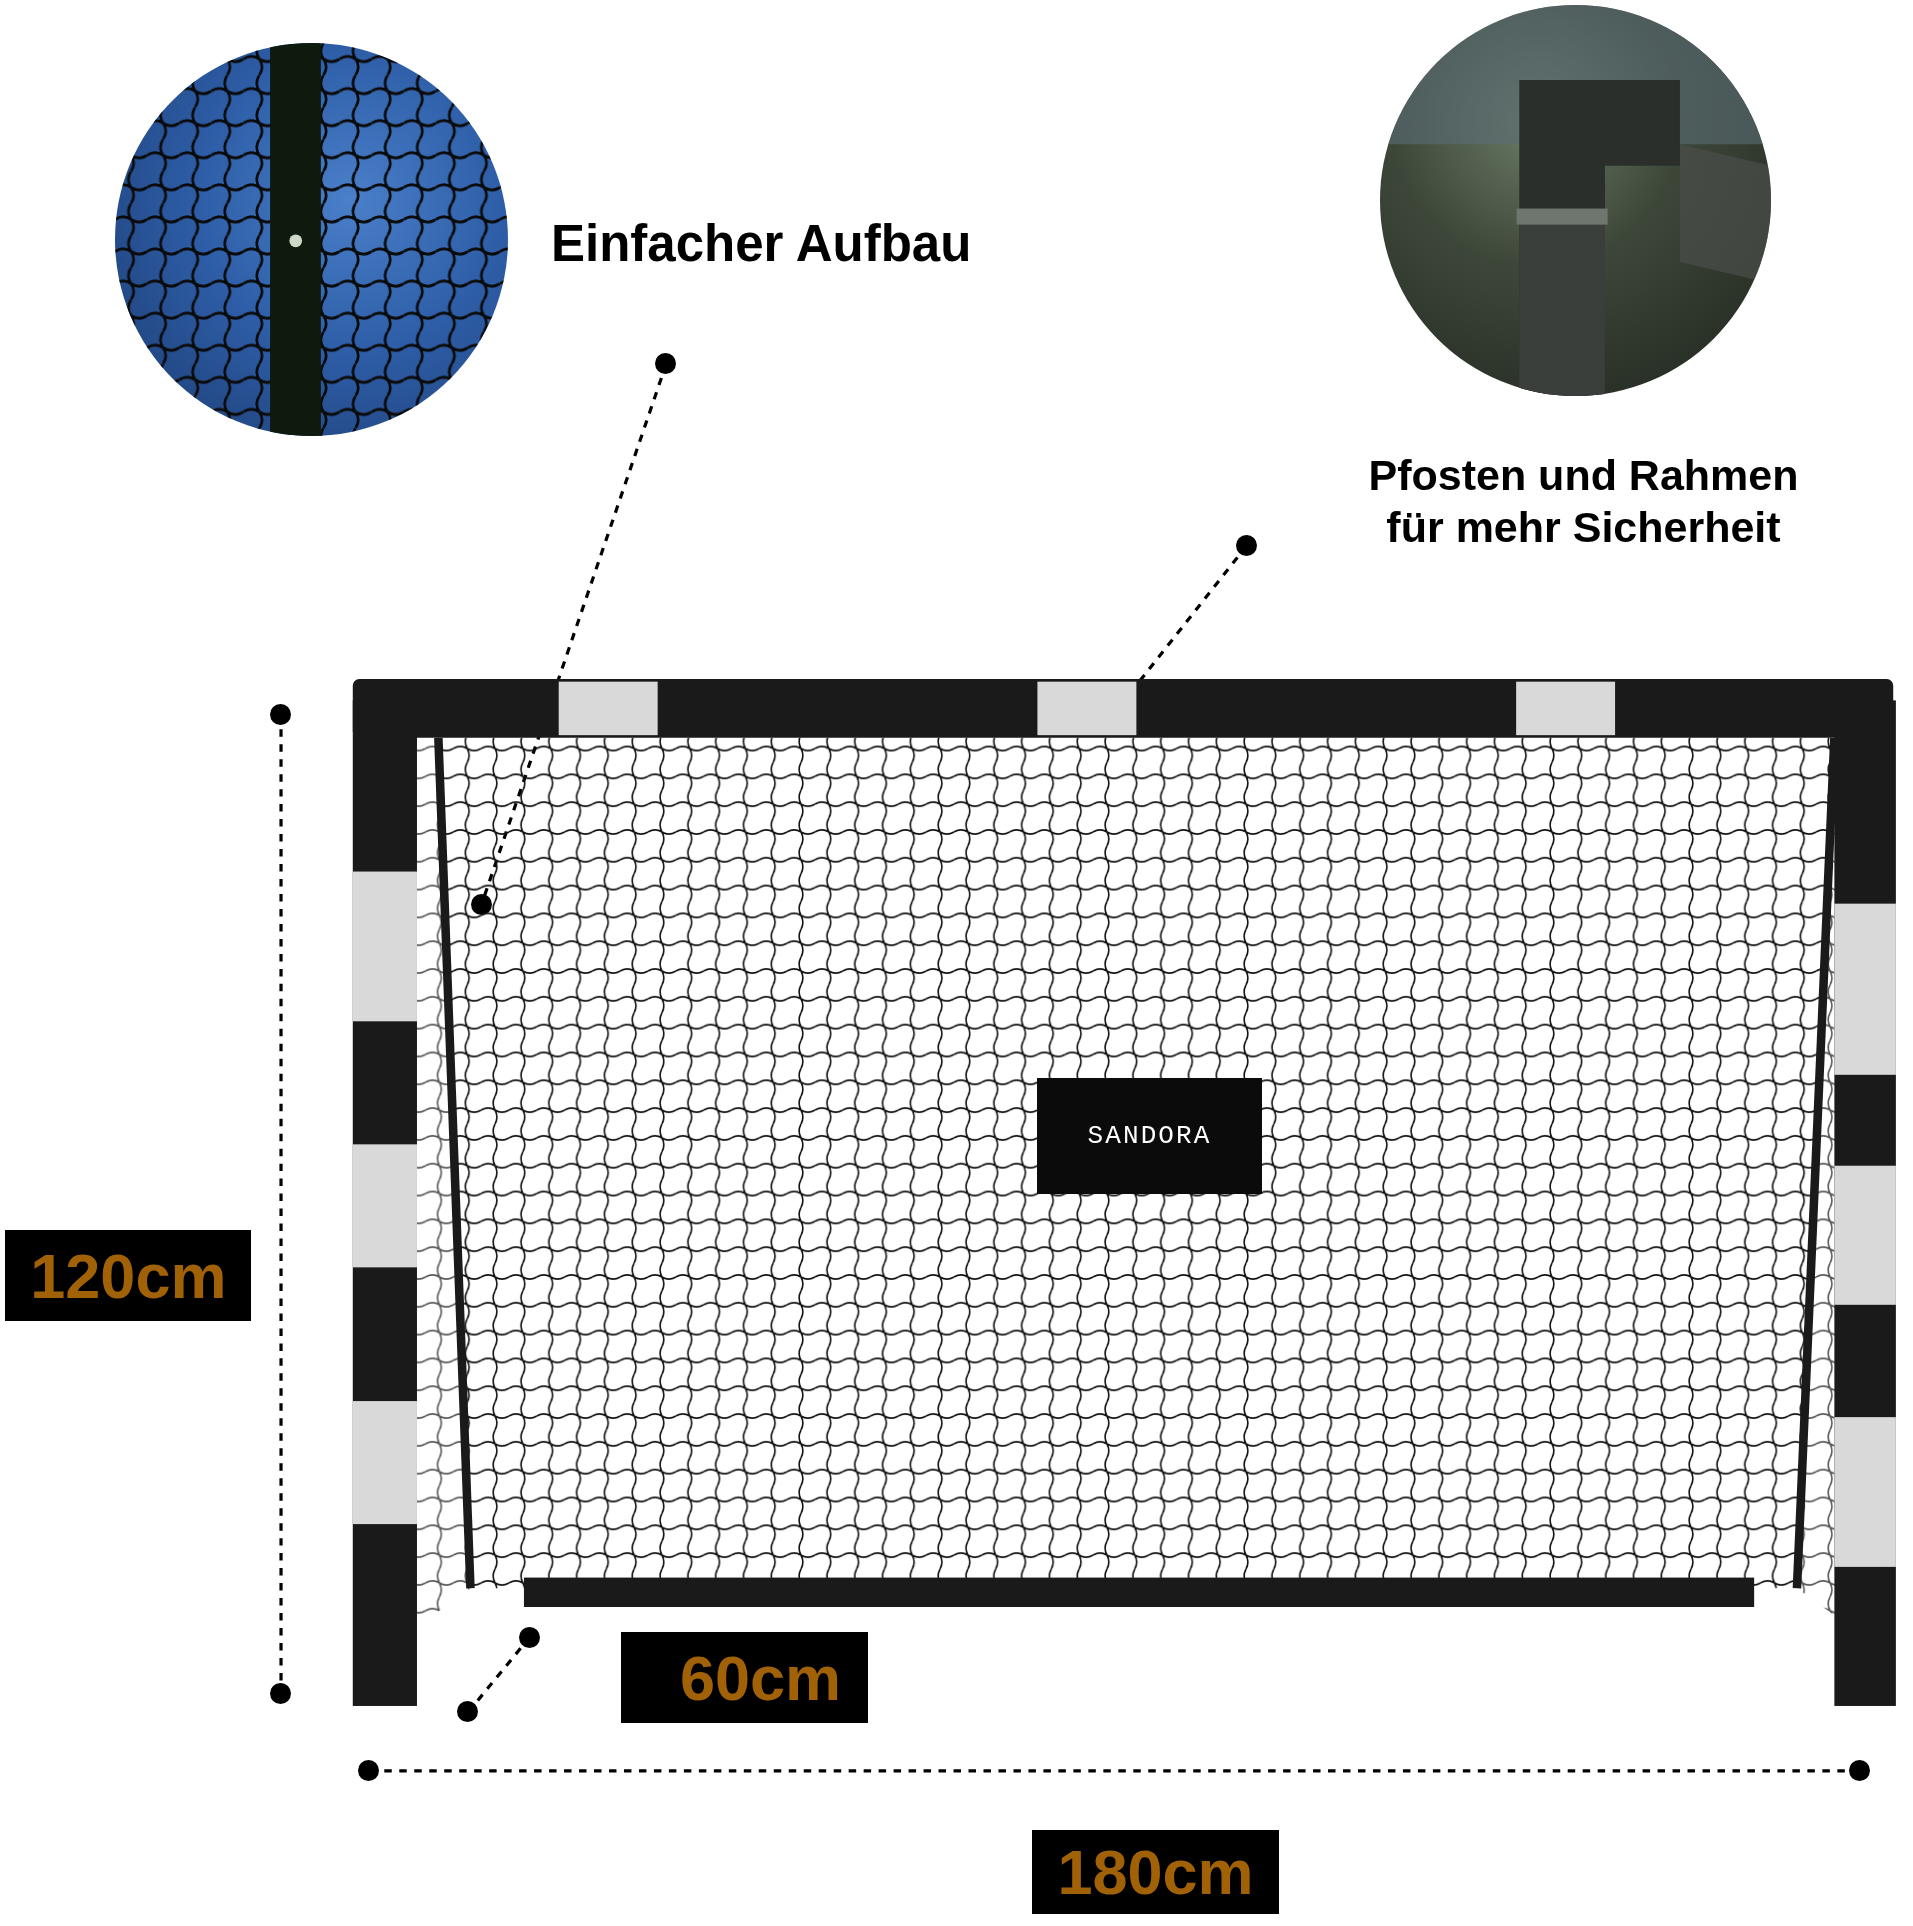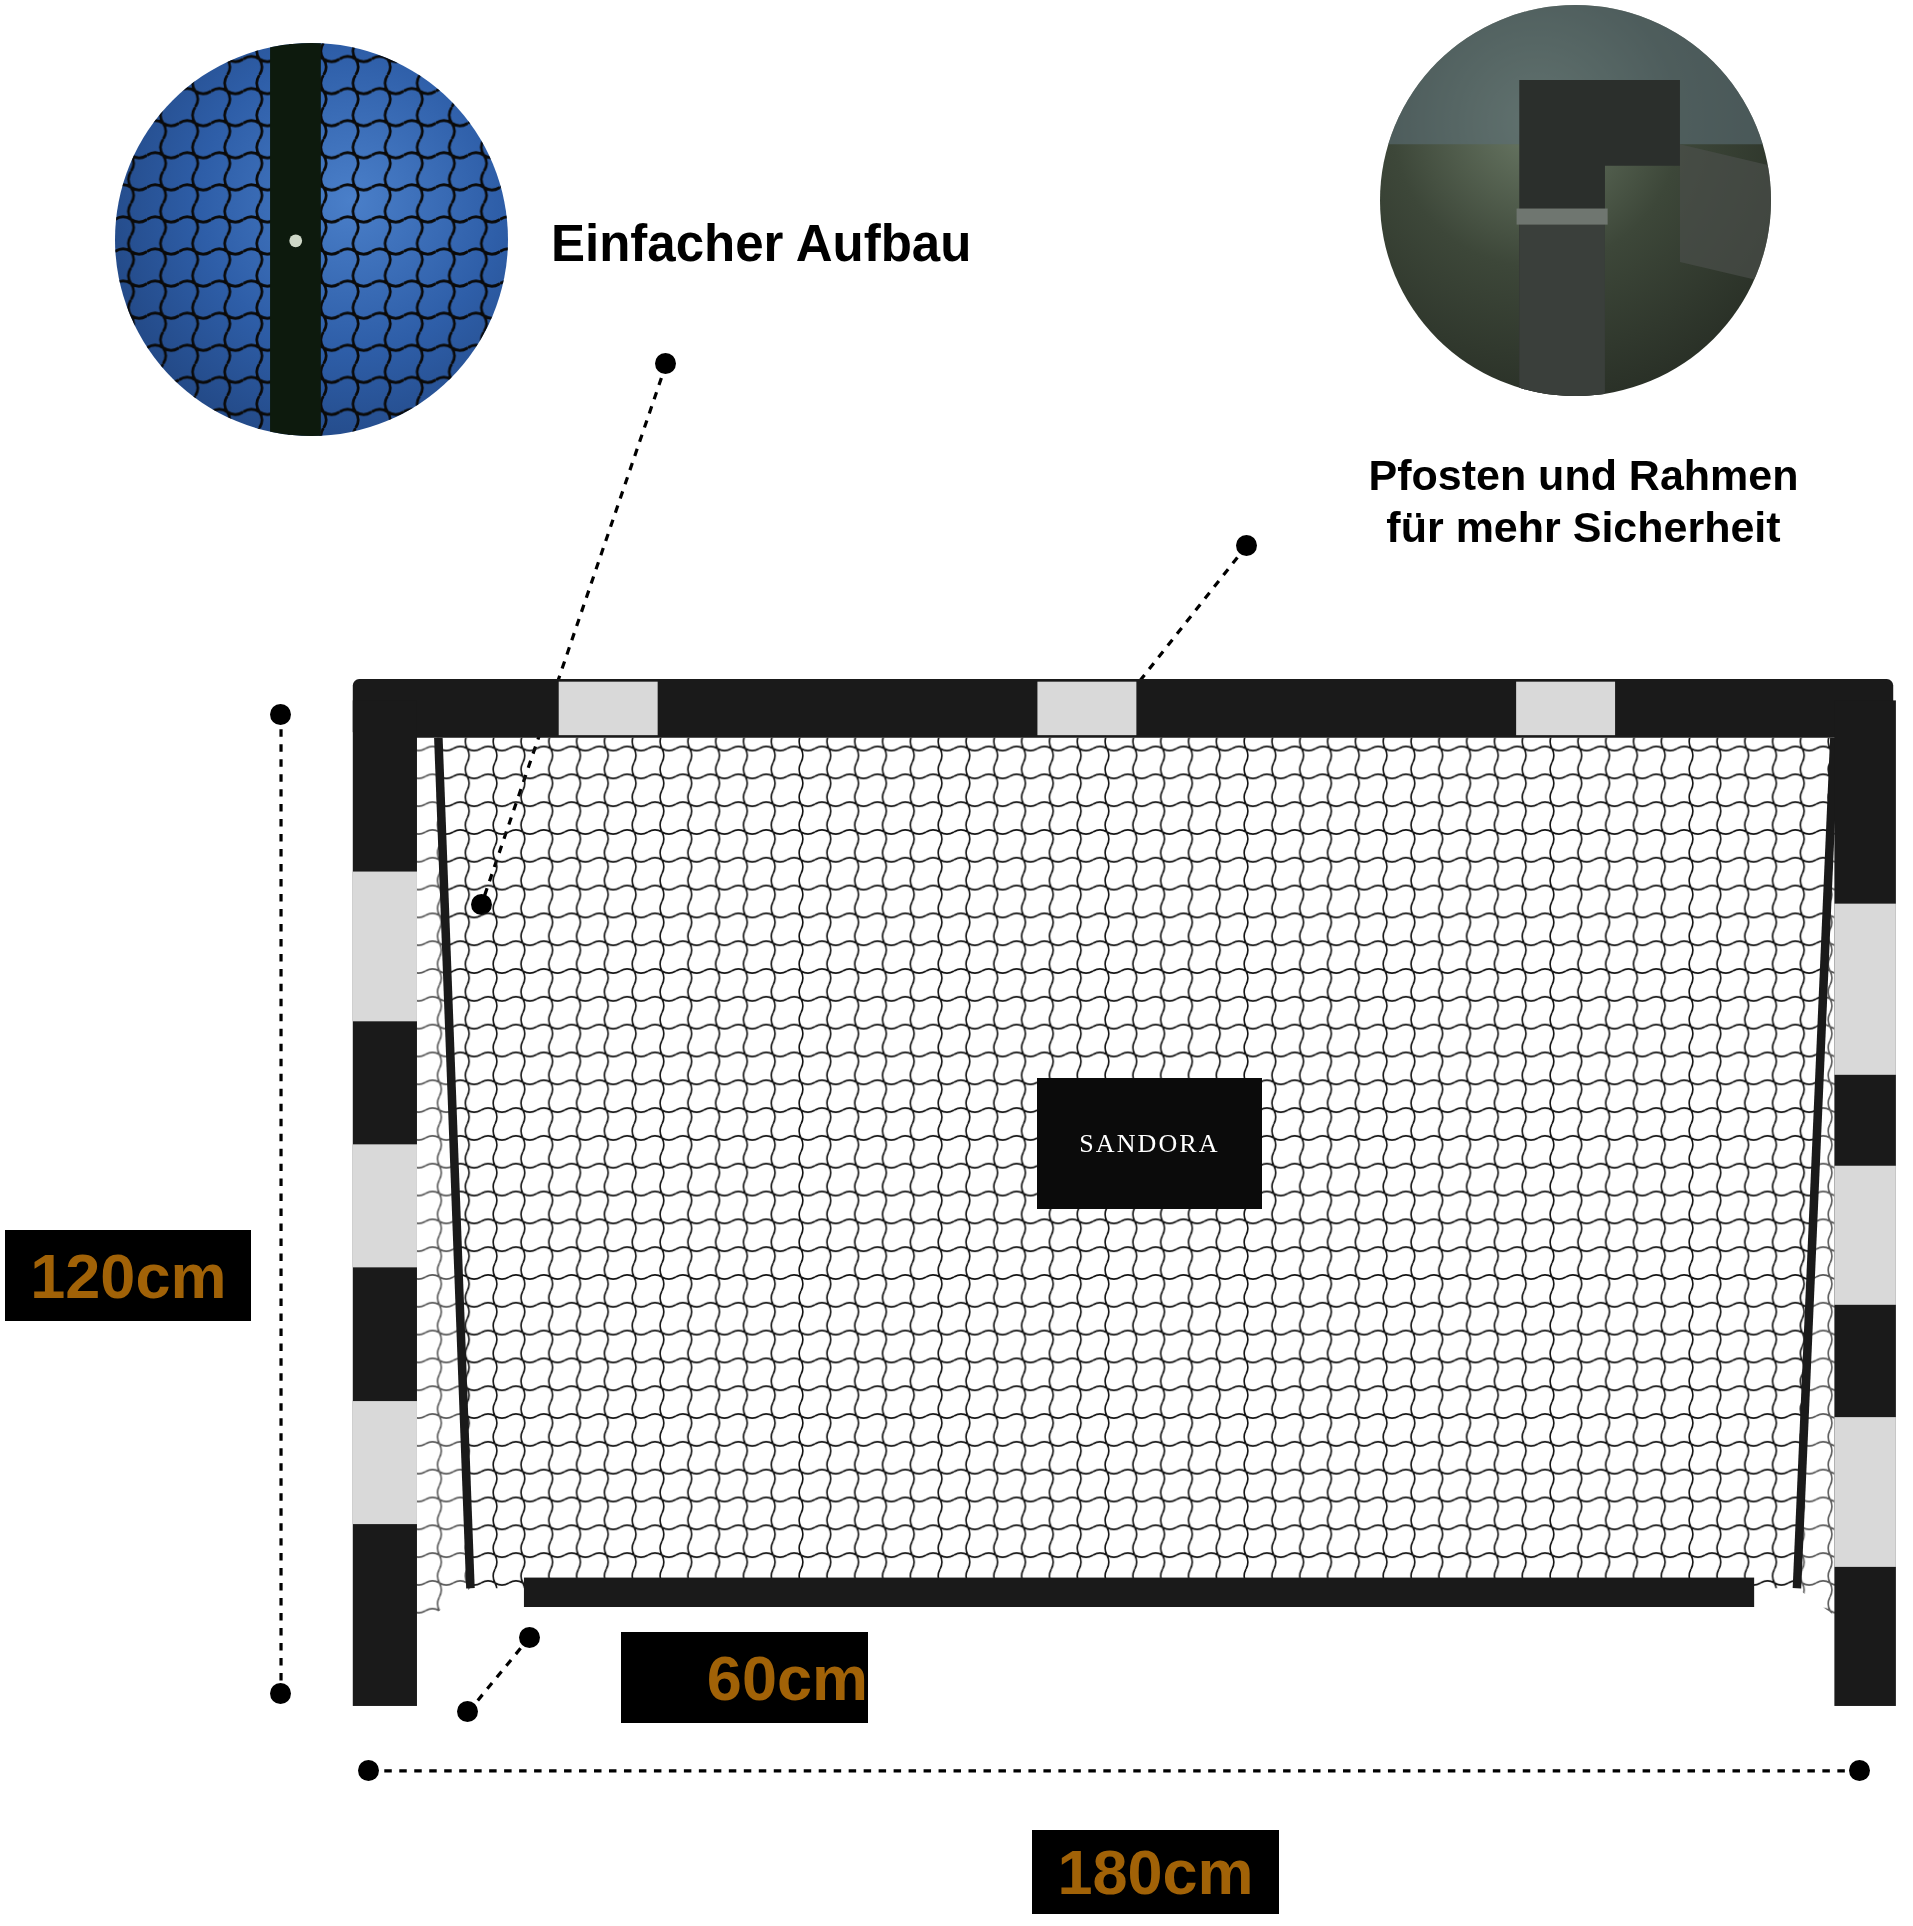--- a/index.html
+++ b/index.html
@@ -6,32 +6,32 @@
   body { width:1914px; height:1926px; position:relative; overflow:hidden;
          font-family:"Liberation Sans", "DejaVu Sans", sans-serif; }
   .abs { position:absolute; }
   .caption { font-weight:bold; color:#000; text-align:center; line-height:1.22;margin-top:10px; }
   .cap1 { left:551px; top:203px; width:471px; font-size:51px; text-align:left; }
   .cap2 { left:1273px; top:439px; width:621px; font-size:43px; }
   .cap1 div, .cap2 div { white-space:nowrap; }
   .badge { background:#000; color:#a16207; font-weight:bold; display:flex;
            align-items:center; justify-content:center; font-size:63px; }
   .b120 { left:5.4px; top:1230px; width:246px; height:91px; }
-  .b60  { left:621px; top:1632px; width:247px; height:91px; justify-content:flex-end; padding-left:32px; box-sizing:border-box; }
+  .b60  { left:621px; top:1632px; width:247px; height:91px; justify-content:center; padding-left:32px; box-sizing:border-box; }
   .b180 { left:1032px; top:1830px; width:247px; height:84px; }
   .dot { width:21.4px; height:21.4px; border-radius:50%; background:#000; }
   .circle { border-radius:50%; overflow:hidden; }
   .c-left { left:115px; top:43px; width:393px; height:393px;
             background:radial-gradient(circle at 60% 40%, #4a7fc9 0%, #2e5ea8 45%, #1b3a6e 100%); }
   .c-right { left:1380px; top:5.4px; width:391px; height:391px;
              background:radial-gradient(circle at 40% 30%, #6b7a66 0%, #3d4739 40%, #1f241d 100%); }
   .goal { left:342px; top:679px; width:1562px; height:1043px; }
-  .logo-patch { left:1037px; top:1078px; width:225px; height:131px; background:#0b0b0b;
+  .logo-patch { left:1037px; top:1078px; width:225px; height:116px; background:#0b0b0b;
                 display:flex; align-items:center; justify-content:center; color:#fff;
-                font-size:26px; letter-spacing:2.1px; font-family:Liberation Serif, serif; }
+                font-size:26px; letter-spacing:2.1px; font-family:Liberation Mono, monospace; }
 </style>
 </head>
 <body>
 
 <div class="abs circle c-left">
   <svg width="393" height="393" viewBox="0 0 735 735">
     <defs>
       <pattern id="netp" width="60" height="60" patternUnits="userSpaceOnUse">
         <path d="M0 30 Q15 20 30 30 T60 30 M30 0 Q20 15 30 30 T30 60" stroke="#0a0a0a" stroke-width="5" fill="none"></path>
       </pattern>

